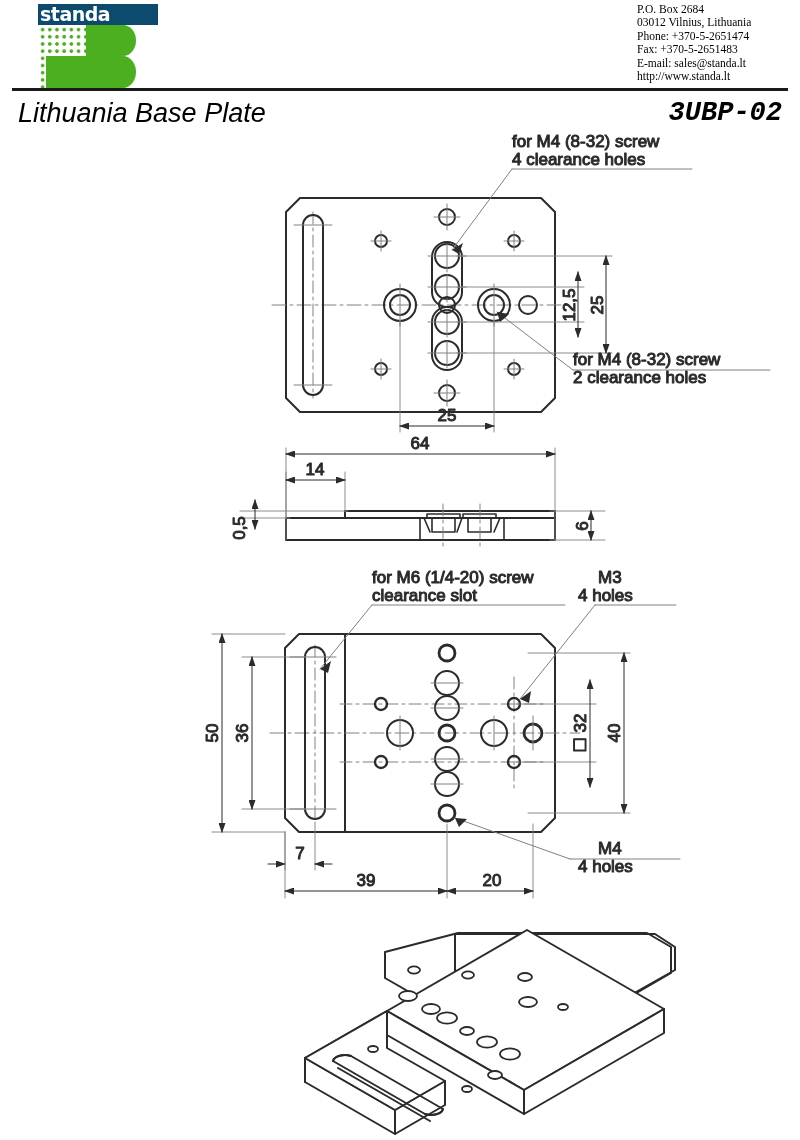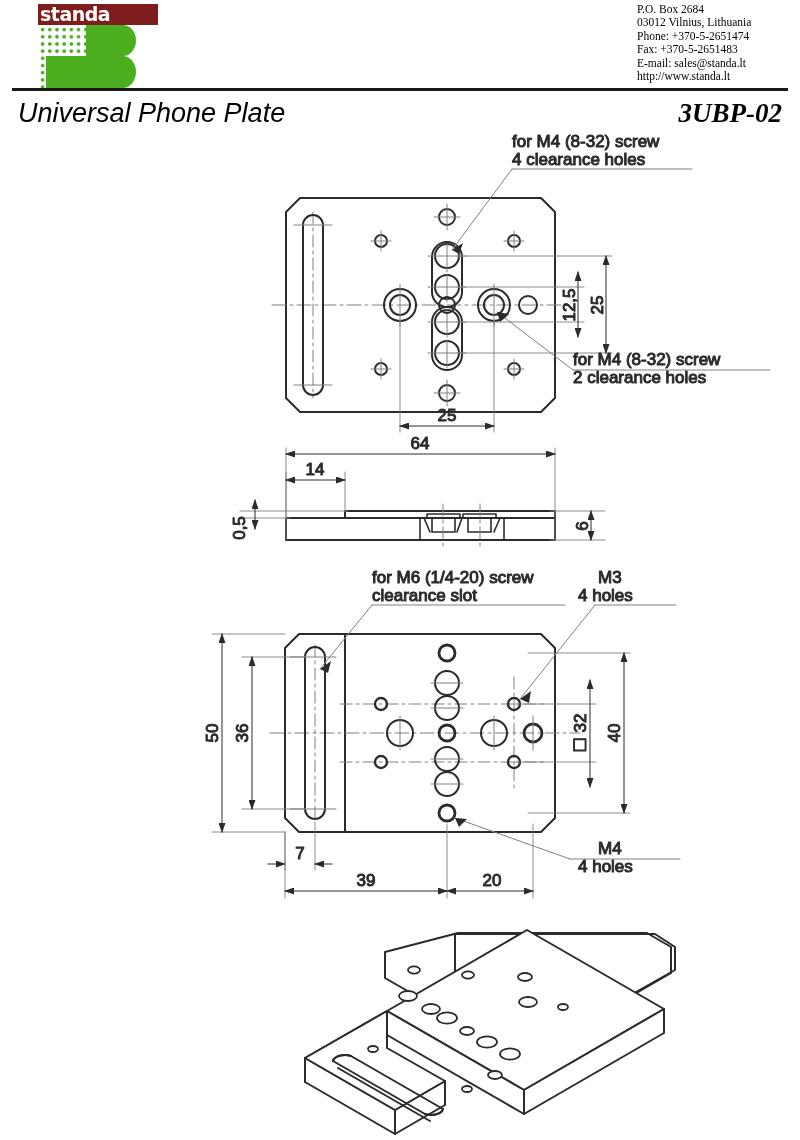--- a/index.html
+++ b/index.html
@@ -24,21 +24,21 @@
   }
   #logo-block {
     position: absolute;
     left: 38px; top: 4px;
     width: 120px; height: 84px;
   }
   #logo-wordmark {
     position: absolute;
     left: 0; top: 0;
     width: 120px; height: 21px;
-    background: #7f1d1d;
+    background: #0c4a6e;
     color: #ffffff;
     font-family: "DejaVu Sans", sans-serif;
     font-weight: bold;
     font-size: 19px;
     line-height: 21px;
     letter-spacing: -0.5px;
     padding-left: 2px;
     box-sizing: border-box;
   }
   #logo-dots {
@@ -107,21 +107,21 @@
     left: 18px; top: 0;
     font-family: "Liberation Sans", sans-serif;
     font-style: italic;
     font-size: 27px;
     line-height: 34px;
     white-space: nowrap;
   }
   #part-number {
     position: absolute;
     right: 18px; top: 0;
-    font-family: Liberation Serif, serif;
+    font-family: Liberation Mono, monospace;
     font-style: italic;
     font-weight: bold;
     font-size: 27px;
     line-height: 34px;
     white-space: nowrap;
   }
 
   
   #drawing {
     position: absolute;
@@ -163,21 +163,21 @@
     <div>Phone: +370-5-2651474</div>
     <div>Fax: +370-5-2651483</div>
     <div>E-mail: sales@standa.lt</div>
     <div>http://www.standa.lt</div>
   </div>
 
   <div id="header-rule"></div>
 </div>
 
 <div id="title-row">
-  <div id="page-title">Universal Phone Plate</div>
+  <div id="page-title">Lithuania Base Plate</div>
   <div id="part-number">3UBP-02</div>
 </div>
 
 <div id="drawing">
 <svg width="800" height="1008" viewBox="0 0 800 1008" xmlns="http://www.w3.org/2000/svg">
   <defs>
     <marker id="ar" markerWidth="10" markerHeight="7" refX="9" refY="3.5" orient="auto">
       <path d="M0,0 L10,3.5 L0,7 z" fill="#2b2b2b"></path>
     </marker>
     <marker id="arS" markerWidth="10" markerHeight="7" refX="1" refY="3.5" orient="auto">

